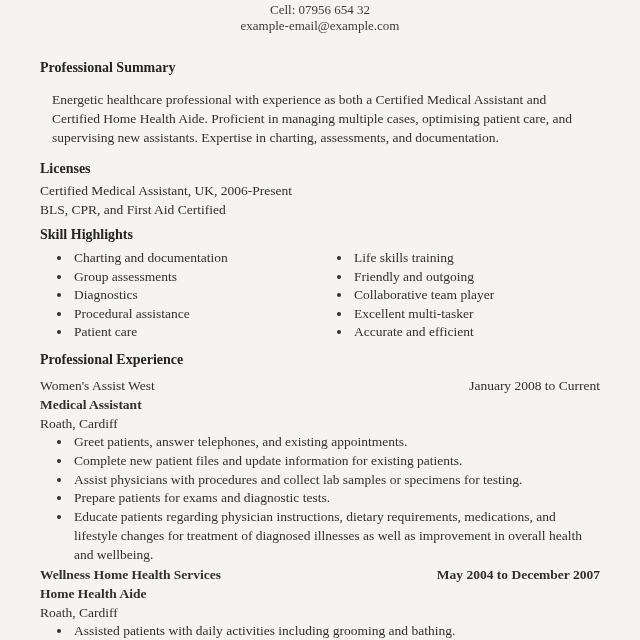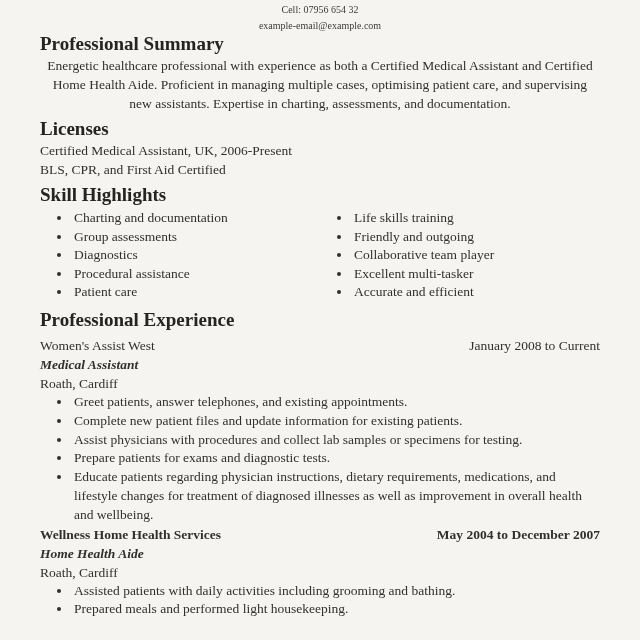--- a/index.html
+++ b/index.html
@@ -9,36 +9,36 @@
     background: #f5f4f1;
     color: #31302e;
     font-family: "Liberation Serif", serif;
     font-size: 13.5px;
     line-height: 19px;
   }
   .page { padding: 2px 40px 0 40px; }
 
   .contact {
     text-align: center;
-    font-size: 10px;
+    font-size: 13px;
     line-height: 16px;
     color: #3c3b39;
   }
 
   h2.section-title {
-    font-size: 19px;
+    font-size: 14px;
     line-height: 20px;
     font-weight: 700;
     color: #242422;
-    margin: 0 0 2px 0;
+    margin: 24px 0 2px 0;
   }
   h2.mt6 { margin-top: 6px; }
   h2.mt8 { margin-top: 8px; }
 
-  p.summary { margin: 0; text-align: center; }
+  p.summary { margin: 12px; }
 
   .plain-list { margin-top: 2px; }
   .plain-list div { line-height: 19px; }
 
   .skills-cols { display: flex; margin-top: 4px; }
   .skills-cols ul { width: 50%; box-sizing: border-box; }
 
   ul.bullets {
     margin: 0;
     padding-left: 32px;
@@ -46,21 +46,21 @@
   }
   ul.bullets li { line-height: 18.6px; padding-left: 2px; }
 
   .job-head {
     display: flex;
     justify-content: space-between;
     margin-top: 6px;
     line-height: 19px;
   }
   .job-head.tight { margin-top: 0; font-weight: bold; }
-  .job-role { font-weight: 700; line-height: 19px; font-style: italic; }
+  .job-role { font-weight: 700; line-height: 19px; }
   .job-location { line-height: 19px; }
   ul.job-bullets { margin-top: 0; }
   ul.job-bullets li { line-height: 18.8px; }
 </style>
 </head>
 <body>
 
 <div class="page">
 
   <div class="contact">

